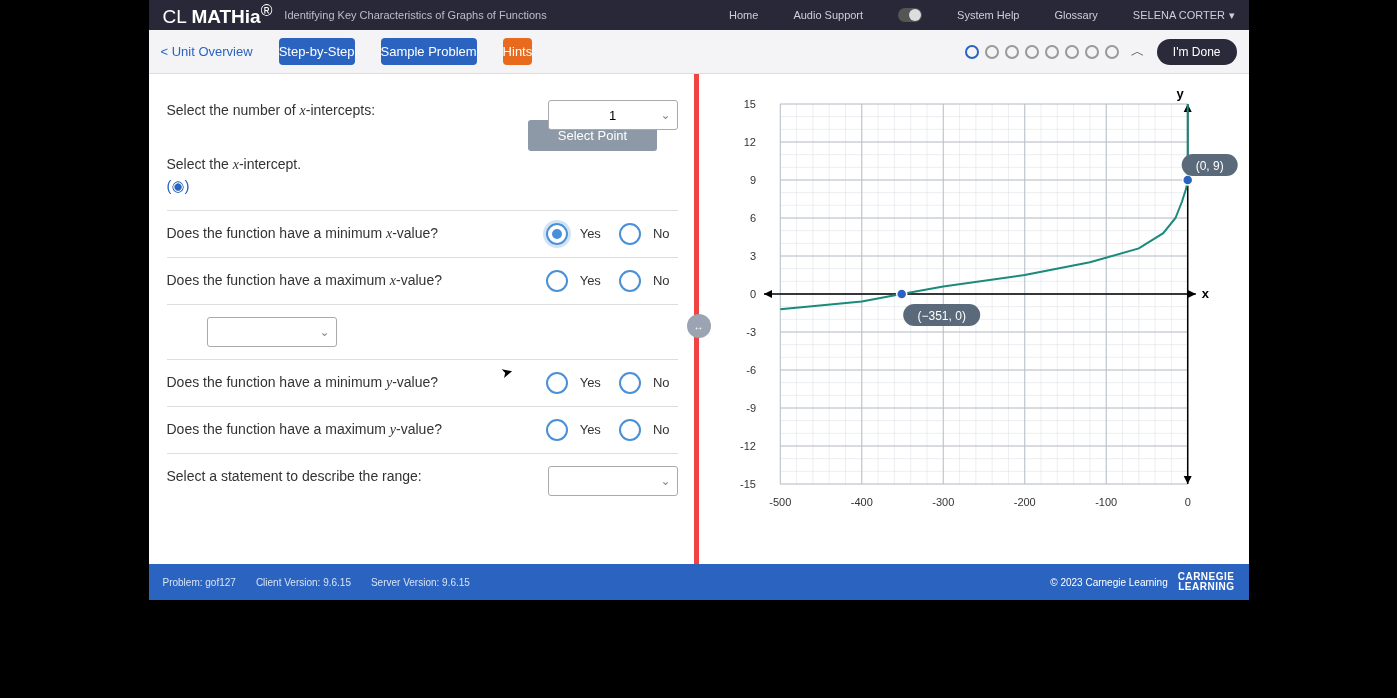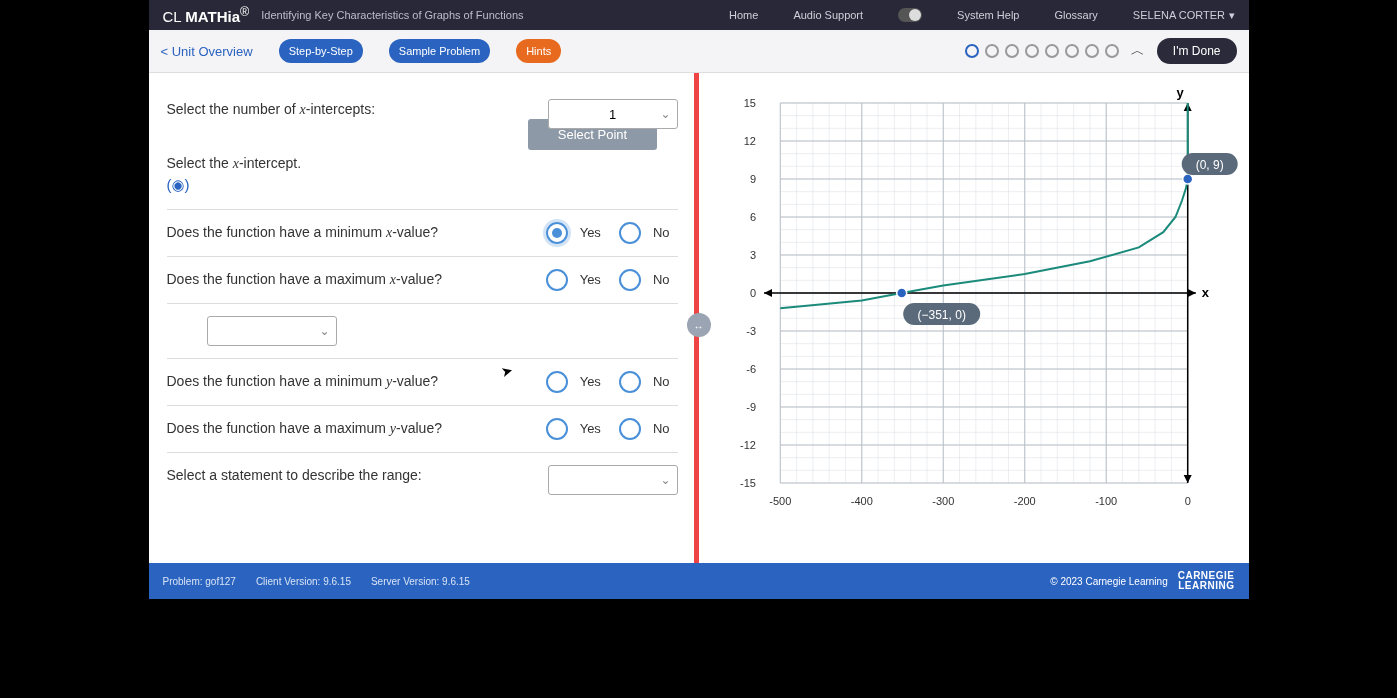--- a/index.html
+++ b/index.html
@@ -1,29 +1,29 @@
 <!DOCTYPE html>
 <html><head>
 <meta charset="utf-8">
 <style>
 *{margin:0;padding:0;box-sizing:border-box;font-family:Arial,sans-serif}
 body{background:#000;display:flex;justify-content:center;align-items:flex-start;min-height:698px}
 .app{width:1100px;background:#fff;margin-top:0;box-shadow:0 0 20px rgba(0,0,0,.5)}
 .topbar{background:#282838;color:#cfcfda;display:flex;align-items:center;padding:0 14px;height:30px;font-size:12px}
-.brand{font-size:15px;color:#fff;margin-right:12px;font-weight:300}
+.brand{font-size:19px;color:#fff;margin-right:12px;font-weight:300}
 .brand b{font-weight:700}
 .lesson{color:#bdbdcb;font-size:11px}
 .topnav{margin-left:auto;display:flex;gap:35px;align-items:center;font-size:11px}
 .topnav span{cursor:pointer}
 .toggle{width:24px;height:14px;background:#555;border-radius:8px;position:relative;display:inline-block}
 .toggle::after{content:"";position:absolute;width:12px;height:12px;background:#ddd;border-radius:50%;top:1px;left:11px}
 .user{display:flex;align-items:flex-start;gap:4px}
 .subbar{background:#f4f4f6;display:flex;align-items:center;padding:8px 12px;gap:26px;border-bottom:1px solid #ddd}
 .link{color:#2a63c0;font-size:13px;cursor:pointer}
-.btn{padding:6px 10px;border-radius:12px;font-size:11px;border:none;cursor:pointer;color:#fff}
+.btn{padding:6px 0;border-radius:4px;font-size:13px;border:none;cursor:pointer;color:#fff}
 .b-blue{background:#2a63c0}
 .b-orange{background:#e86a1f}
 .progress{margin-left:auto;display:flex;gap:6px;align-items:center}
 .dot{width:14px;height:14px;border:2px solid #999;border-radius:50%}
 .dot.curr{border-color:#2a63c0}
 .caret-up{font-size:14px;color:#555;margin:0 6px;cursor:pointer}
 .done{background:#2a2a3a;color:#fff;padding:6px 16px;border-radius:14px;font-size:12px;cursor:pointer}
 .content{display:flex;position:relative;min-height:490px}
 .left{width:50%;padding:14px 16px 14px 18px;border-right:5px solid #ef4444}
 .right{width:50%;padding:10px;position:relative}

